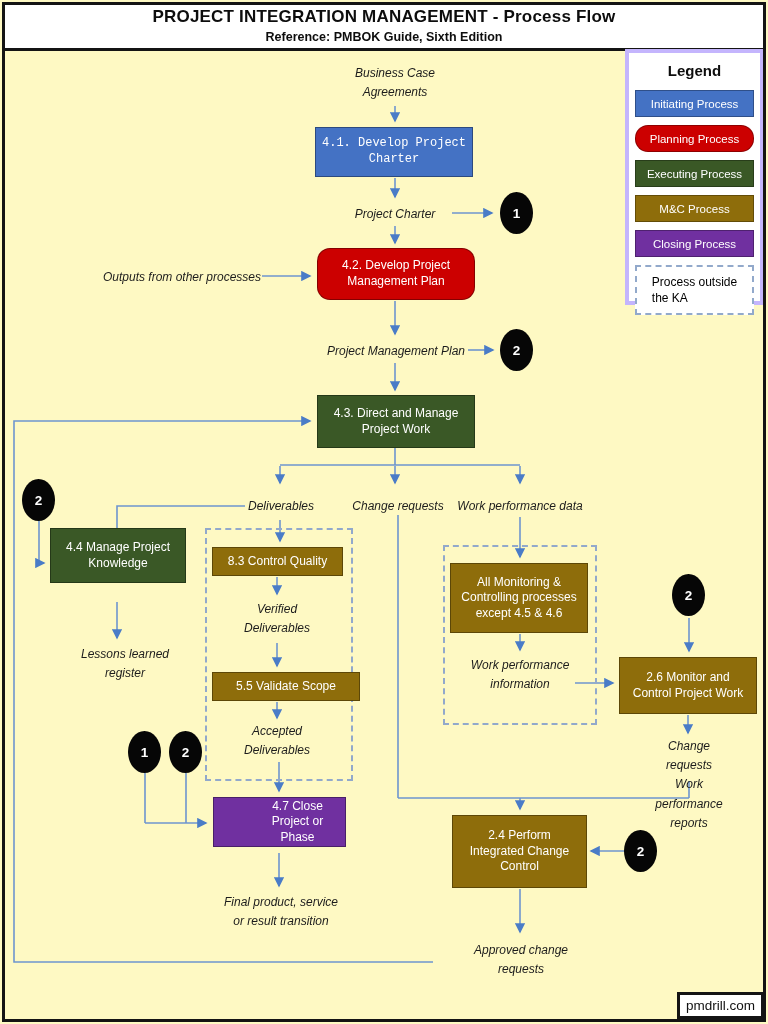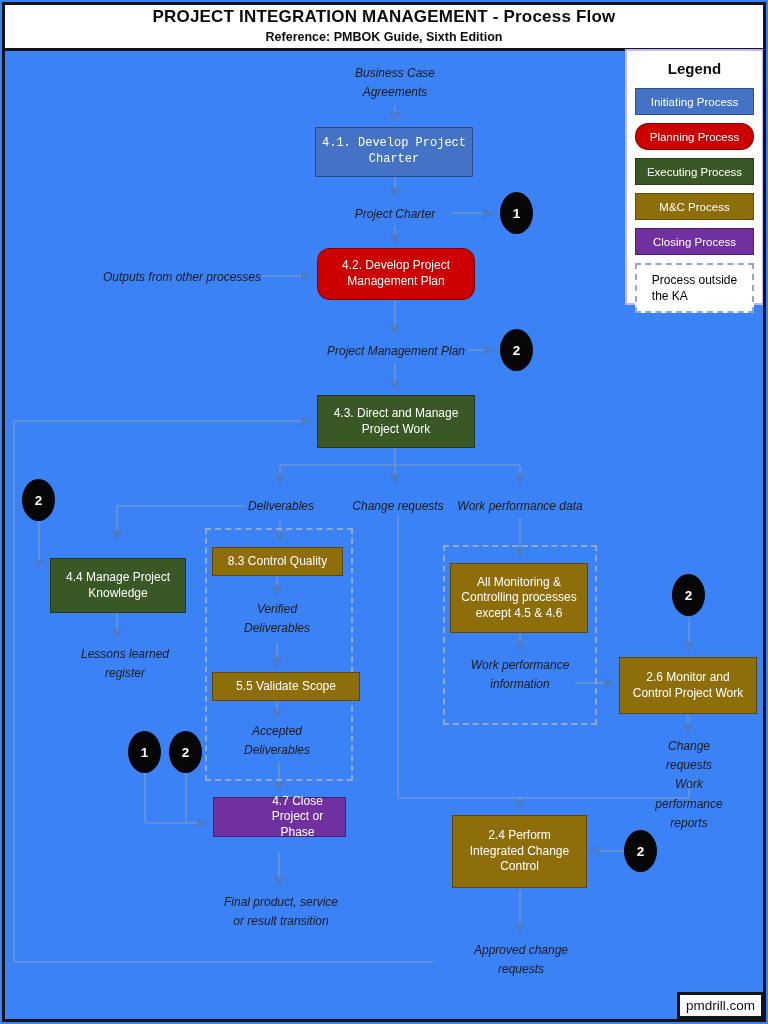--- a/index.html
+++ b/index.html
@@ -1,16 +1,16 @@
 <!DOCTYPE html>
 <html><head>
 <meta charset="utf-8">
 <style>
   html,body{margin:0;padding:0;background:#e8e8e8;}
-  .page{position:relative;width:768px;height:1024px;background:#3b82f6;overflow:hidden;
+  .page{position:relative;width:768px;height:1024px;background:#fef9c3;overflow:hidden;
         font-family:"Liberation Sans", sans-serif;}
   .outer-frame{position:absolute;inset:2px;border:3px solid #141414;pointer-events:none;z-index:40;}
   .titlebar{position:absolute;left:2px;top:2px;right:2px;height:46px;background:#fff;
             border-bottom:3px solid #141414;z-index:20;display:flex;flex-direction:column;
             align-items:center;justify-content:center;gap:3px;}
   .title{font-size:17px;font-weight:bold;color:#0d0d0d;letter-spacing:.2px;}
   .subtitle{font-size:12.5px;font-weight:bold;color:#0d0d0d;}
   .connectors{position:absolute;left:0;top:0;z-index:1;}
   .pbox{position:absolute;display:flex;align-items:center;justify-content:center;text-align:center;
         color:#fff;font-size:12px;line-height:1.3;z-index:3;border:1px solid rgba(0,0,0,.35);
@@ -19,21 +19,21 @@
   .initiating{background:#4472C4;}
   .planning{background:#CC0000;border-radius:13px;}
   .executing{background:#3A5826;}
   .mc{background:#8E6D0B;}
   .closing{background:#7030A0;}
   .dashed-group{position:absolute;border:2px dashed #92A9CB;background:transparent;z-index:2;box-sizing:border-box;}
   .flabel{position:absolute;transform:translateX(-50%);font-style:italic;font-size:12px;color:#1c1c1c;
           text-align:center;white-space:pre-line;line-height:1.6;z-index:4;}
   .badge{position:absolute;width:33px;height:42px;border-radius:50%;background:#060606;color:#fff;
          display:flex;align-items:center;justify-content:center;font-size:13.5px;font-weight:bold;z-index:5;}
-  .legend{position:absolute;left:625px;top:49px;width:139px;height:256px;border:2px solid #c4b5fd;
+  .legend{position:absolute;left:625px;top:49px;width:139px;height:256px;border:4px solid #c4b5fd;
           background:#fff;z-index:25;box-sizing:border-box;}
   .legend-title{margin-top:9px;text-align:center;font-size:15px;font-weight:bold;color:#0d0d0d;margin-bottom:11px;}
   .lg-item{width:119px;height:27px;margin:0 auto 8px auto;display:flex;align-items:center;justify-content:center;
            color:#fff;font-size:11.5px;border:1px solid rgba(0,0,0,.3);box-sizing:border-box;}
   .lg-dashed{height:50px;color:#000;background:#fff;border:2px dashed #92A9CB;font-size:12px;
              white-space:pre-line;text-align:left;line-height:1.35;}
   .brand{position:absolute;left:677px;top:992px;width:87px;height:27px;border:3px solid #141414;
          background:#fff;z-index:45;display:flex;align-items:center;justify-content:center;
          font-size:13.5px;color:#111;box-sizing:border-box;}
 </style>
@@ -100,40 +100,40 @@
 Charter</span>
   </div>
   <div class="pbox planning" style="left:317px;top:248px;width:158px;height:52px;">
     <span>4.2. Develop Project
 Management Plan</span>
   </div>
   <div class="pbox executing" style="left:317px;top:395px;width:158px;height:53px;">
     <span>4.3. Direct and Manage
 Project Work</span>
   </div>
-  <div class="pbox executing" style="left:50px;top:558px;width:136px;height:55px;">
+  <div class="pbox executing" style="left:50px;top:528px;width:136px;height:55px;">
     <span>4.4 Manage Project
 Knowledge</span>
   </div>
   <div class="pbox mc" style="left:212px;top:547px;width:131px;height:29px;">
     <span>8.3 Control Quality</span>
   </div>
   <div class="pbox mc" style="left:212px;top:672px;width:148px;height:29px;">
     <span>5.5 Validate Scope</span>
   </div>
   <div class="pbox mc" style="left:450px;top:563px;width:138px;height:70px;">
     <span>All Monitoring &amp;
 Controlling processes
 except 4.5 &amp; 4.6</span>
   </div>
   <div class="pbox mc" style="left:619px;top:657px;width:138px;height:57px;">
     <span>2.6 Monitor and
 Control Project Work</span>
   </div>
-  <div class="pbox closing" style="left:213px;top:797px;width:133px;height:40px;padding-left:38px;">
+  <div class="pbox closing" style="left:213px;top:797px;width:133px;height:50px;padding-left:38px;">
     <span>4.7 Close Project or
 Phase</span>
   </div>
   <div class="pbox mc" style="left:452px;top:815px;width:135px;height:73px;">
     <span>2.4 Perform
 Integrated Change
 Control</span>
   </div>
 
   <div class="flabel" style="left:395px;top:64px;">Business Case

